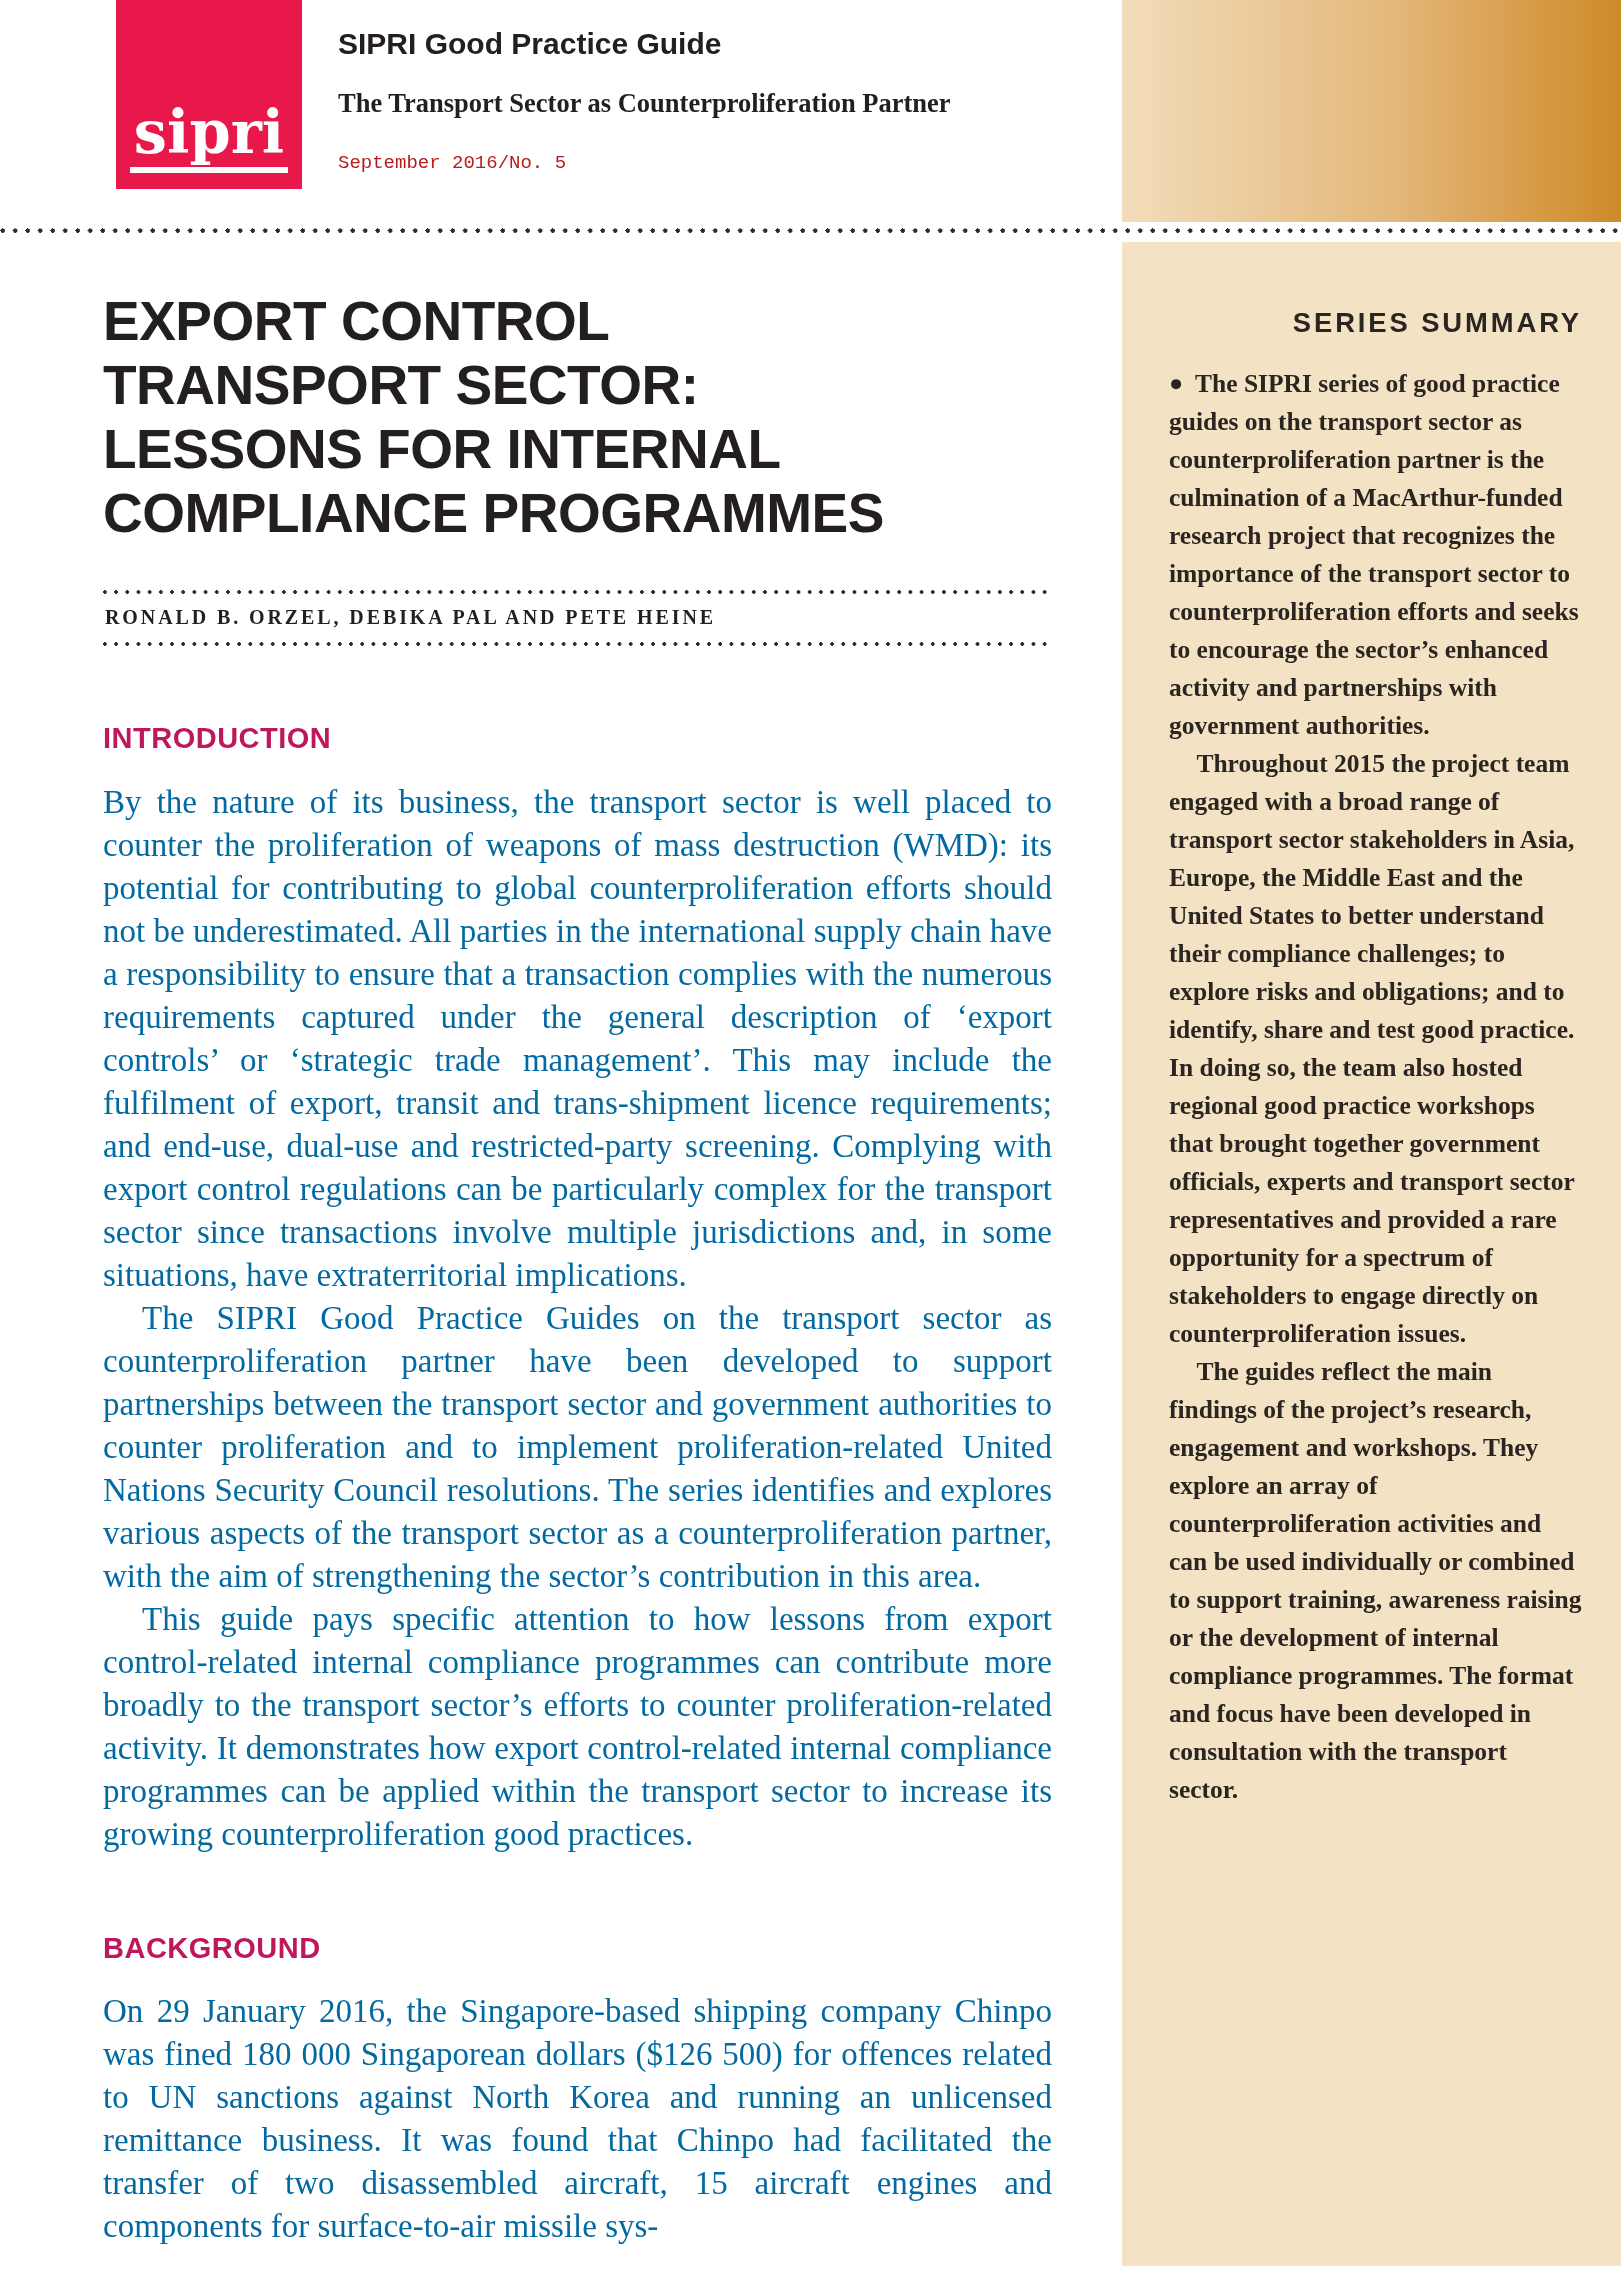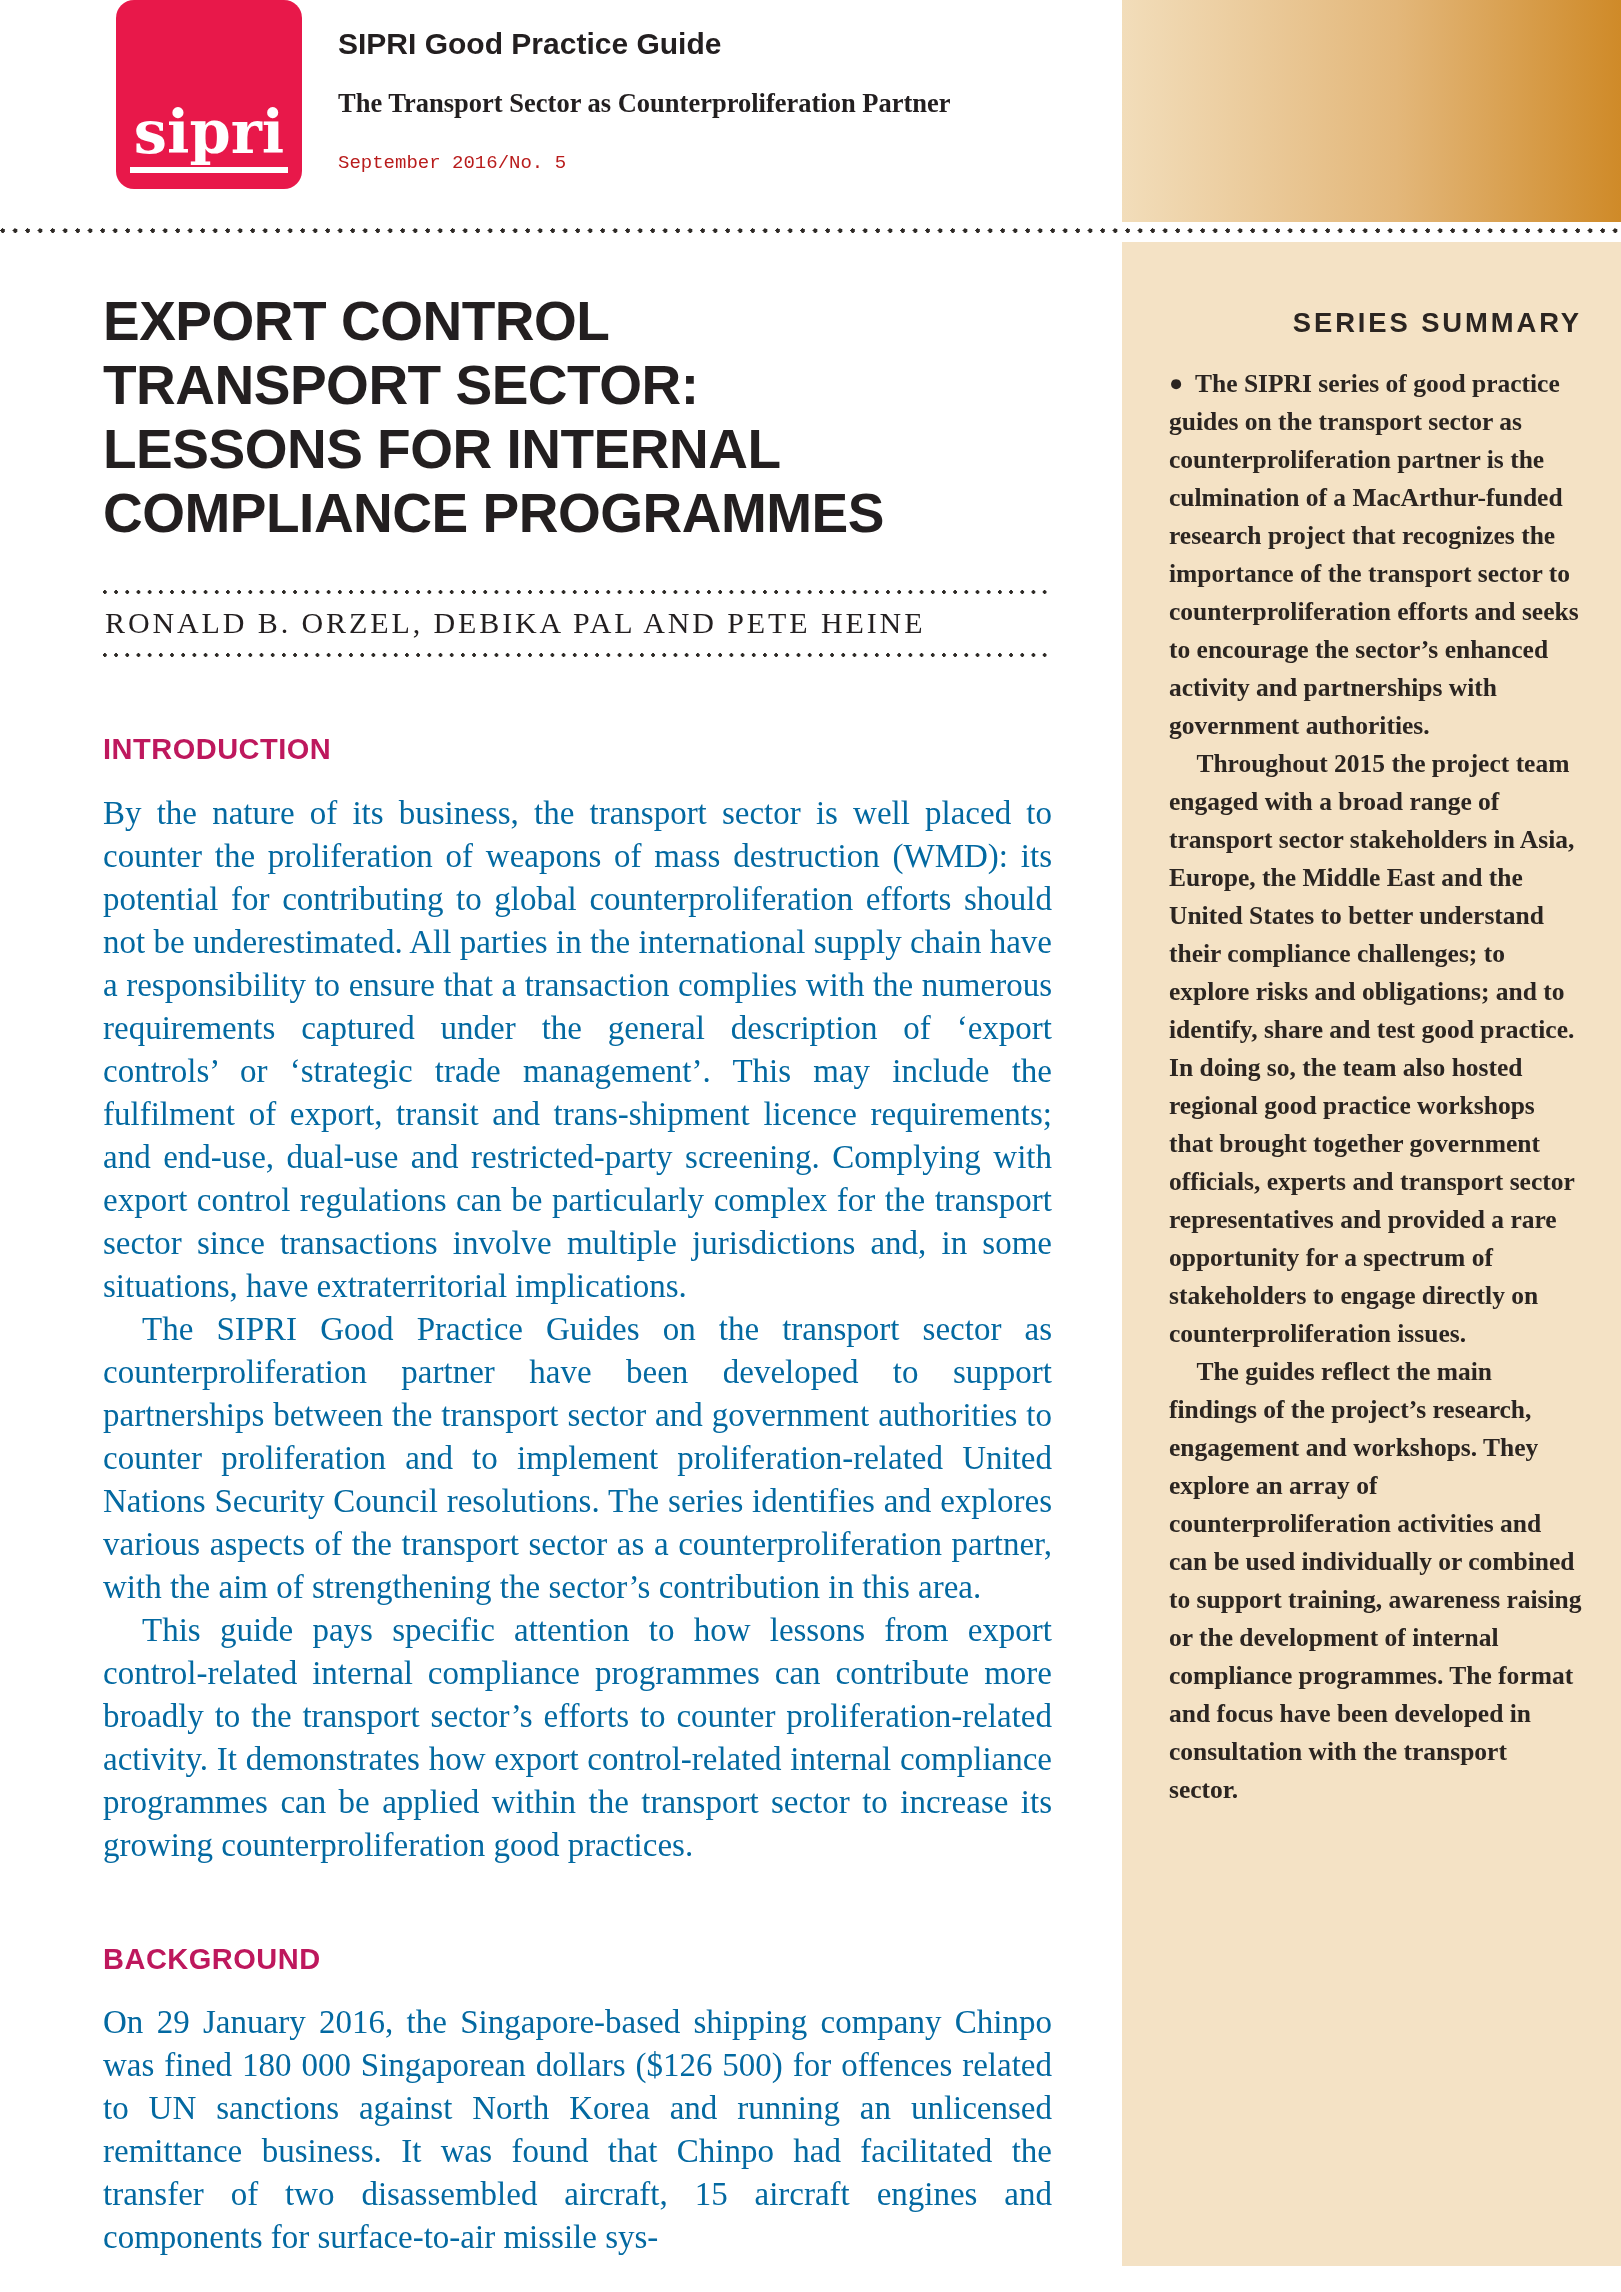--- a/index.html
+++ b/index.html
@@ -19,21 +19,20 @@
   .logo {
     position: absolute;
     left: 116px; top: 0;
     width: 186px; height: 189px;
     background: #e8184a;
     display: flex;
     justify-content: center;
     align-items: flex-end;
     padding-bottom: 15.7px;
     box-sizing: border-box;
-    border-radius: 18px;
   }
   .logo-text {
     font-family: "DejaVu Serif", serif;
     font-weight: bold;
     font-size: 59px;
     line-height: 1;
     color: #ffffff;
     border-bottom: 6.9px solid #ffffff;
     padding: 0 3.9px 4.9px 3.9px;
   }
@@ -117,25 +116,26 @@
     font-size: 55px;
     line-height: 64px;
     letter-spacing: -0.5px;
     color: #231f20;
   }
   .article-title .title-line { display: block; }
 
   .authors-block { margin-top: 45px; }
   .authors {
     font-family: "Liberation Serif", serif;
-    font-size: 30px;
+    font-size: 20px;
     letter-spacing: 2.9px;
     color: #231f20;
     padding: 11.8px 0 13.7px 2px;
     white-space: nowrap;
+    font-weight: bold;
   }
 
   .section-heading {
     margin: 76px 0 0 0;
     font-family: "Liberation Sans", sans-serif;
     font-weight: bold;
     font-size: 29px;
     letter-spacing: 0.5px;
     color: #be185d;
   }

